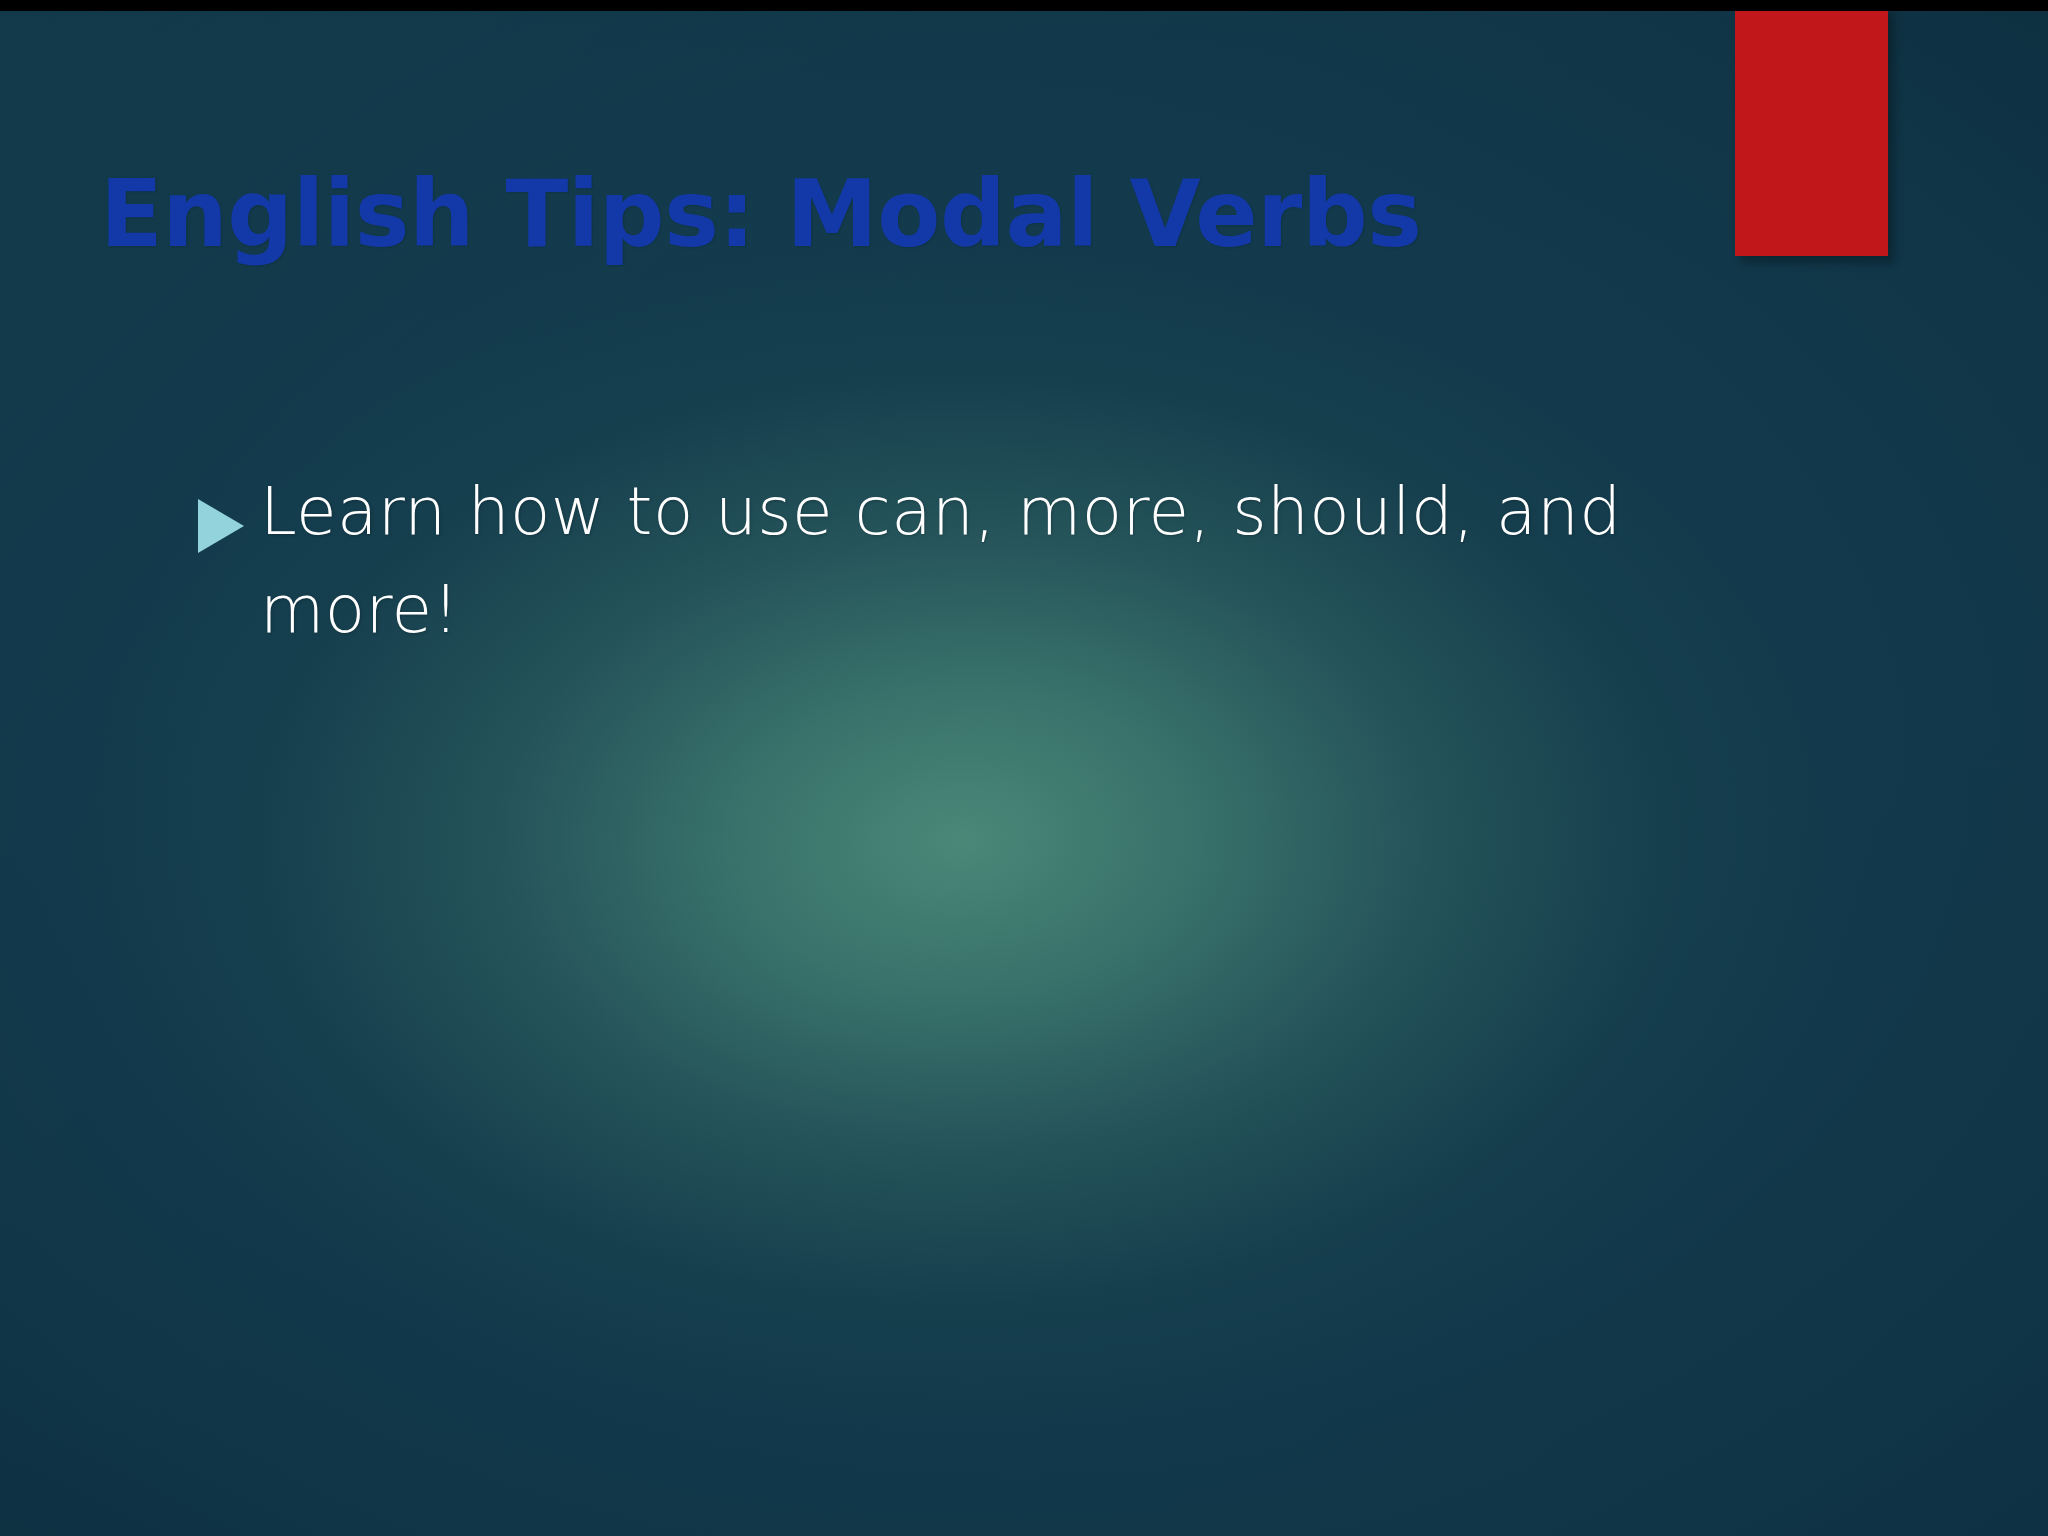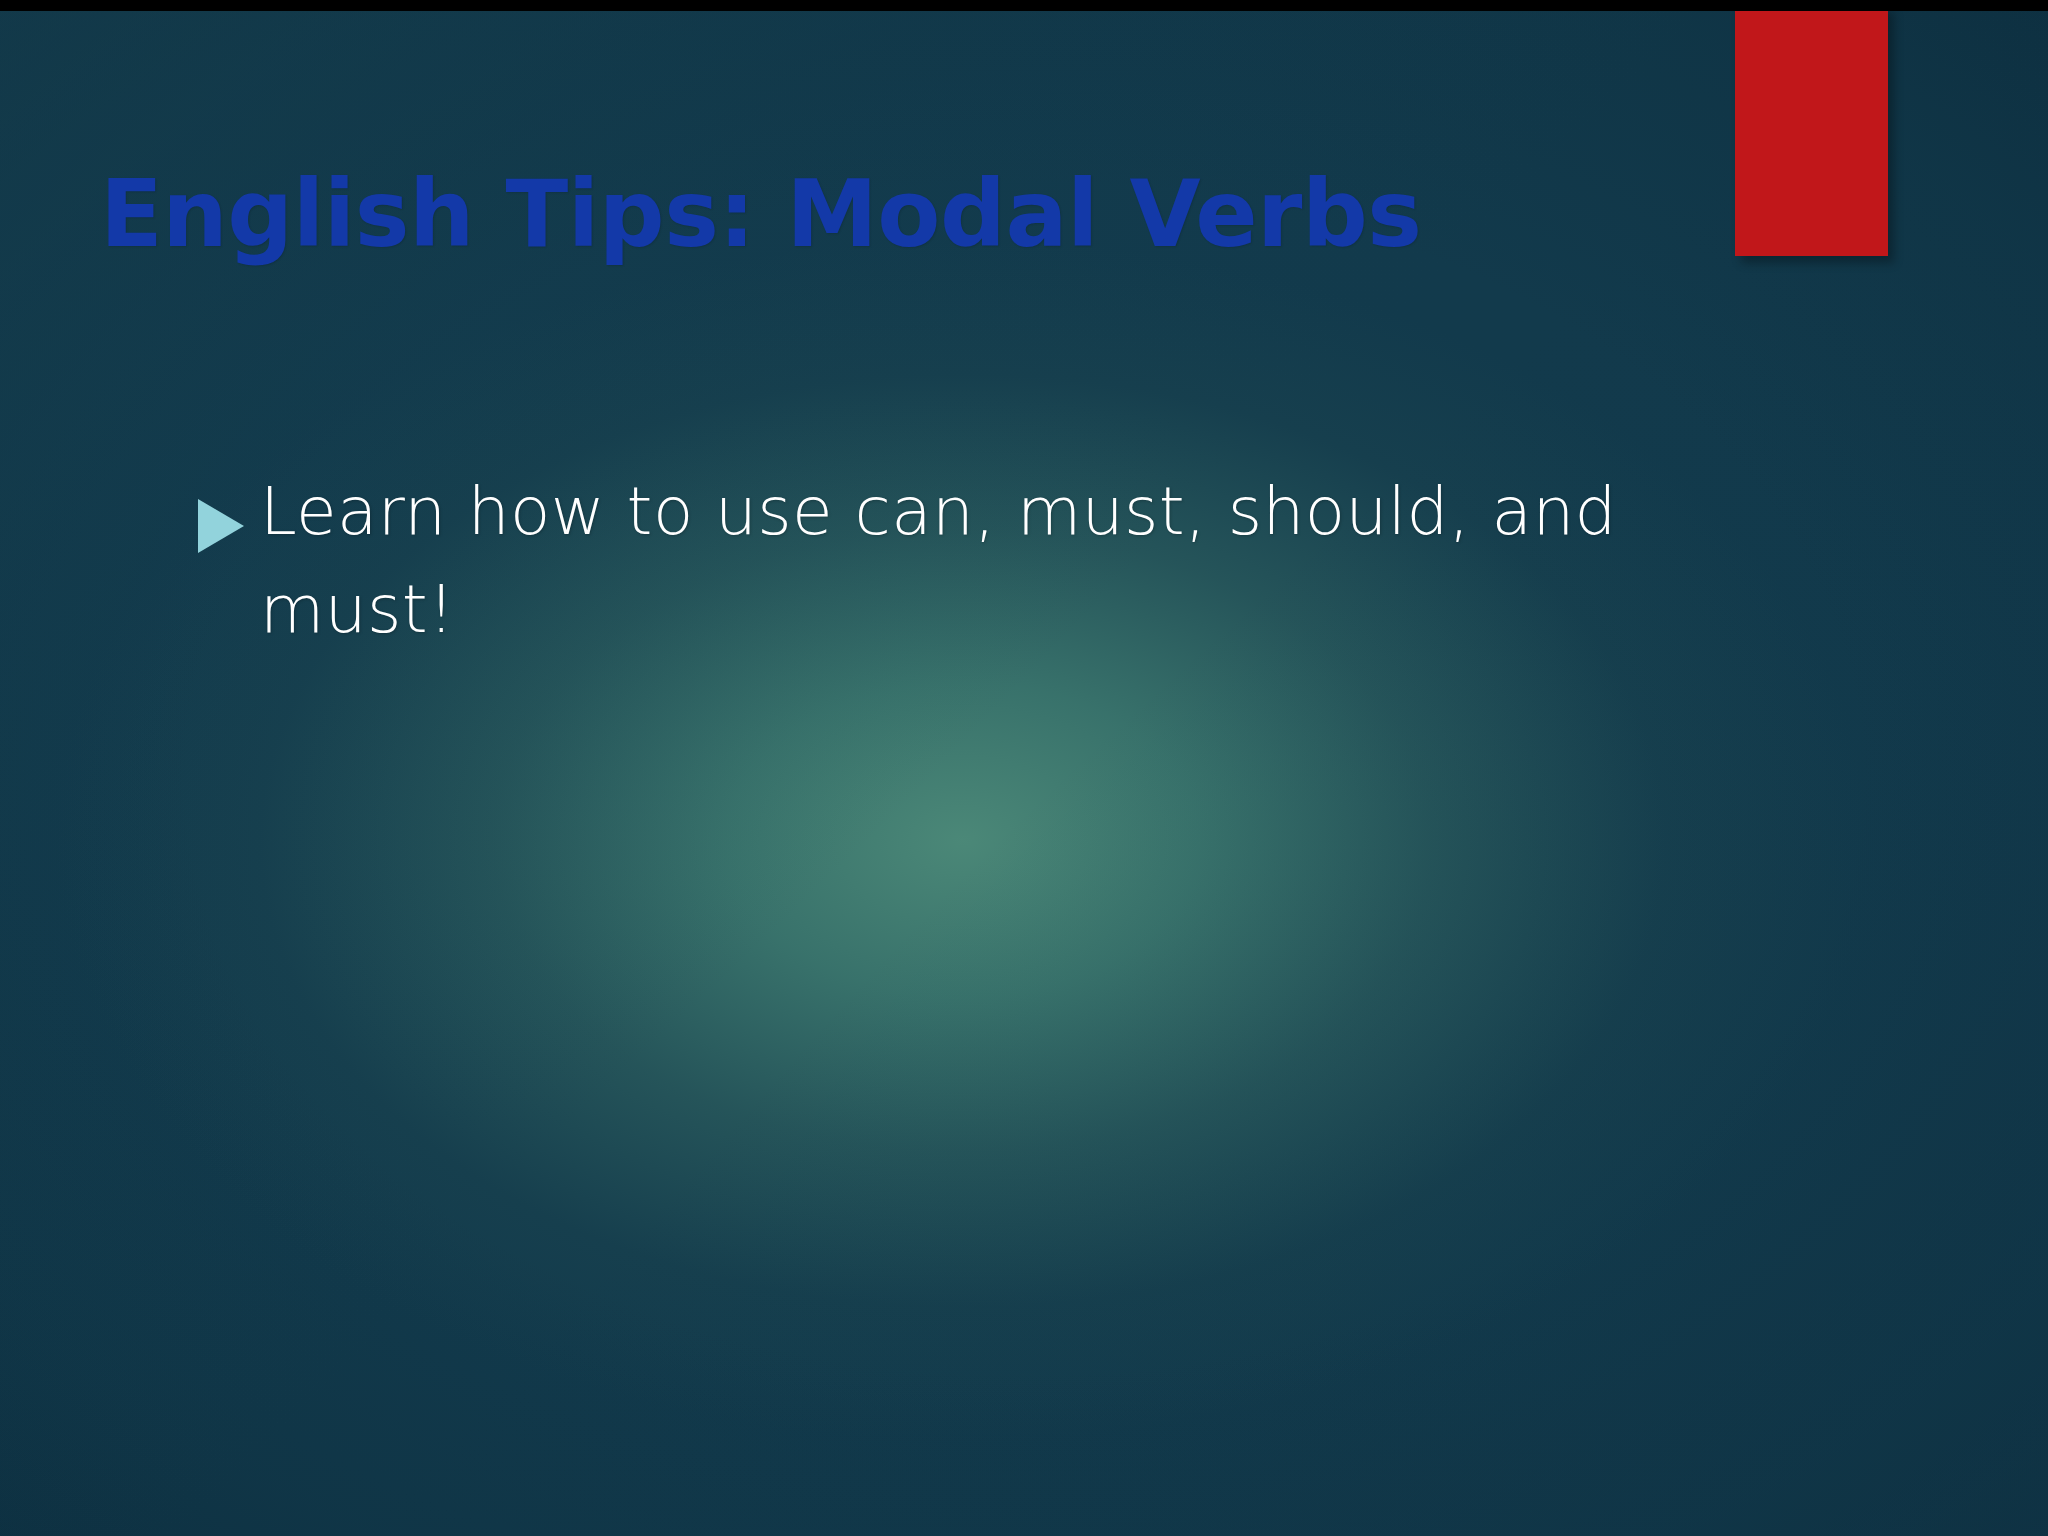--- a/index.html
+++ b/index.html
@@ -139,17 +139,17 @@
 
   <h1 class="title">English Tips: Modal Verbs</h1>
 
   <div class="body-list">
     <div class="bullet-row">
       <span class="bullet-marker">
         <svg width="52" height="58" viewBox="0 0 52 58" aria-hidden="true">
           <polygon points="2,2 48,29 2,56" fill="#92d3dc"></polygon>
         </svg>
       </span>
-      <span class="bullet-text">Learn how to use can, must, should, and must!</span>
+      <span class="bullet-text">Learn how to use can, more, should, and more!</span>
     </div>
   </div>
 
 </div>
 
 </body></html>

